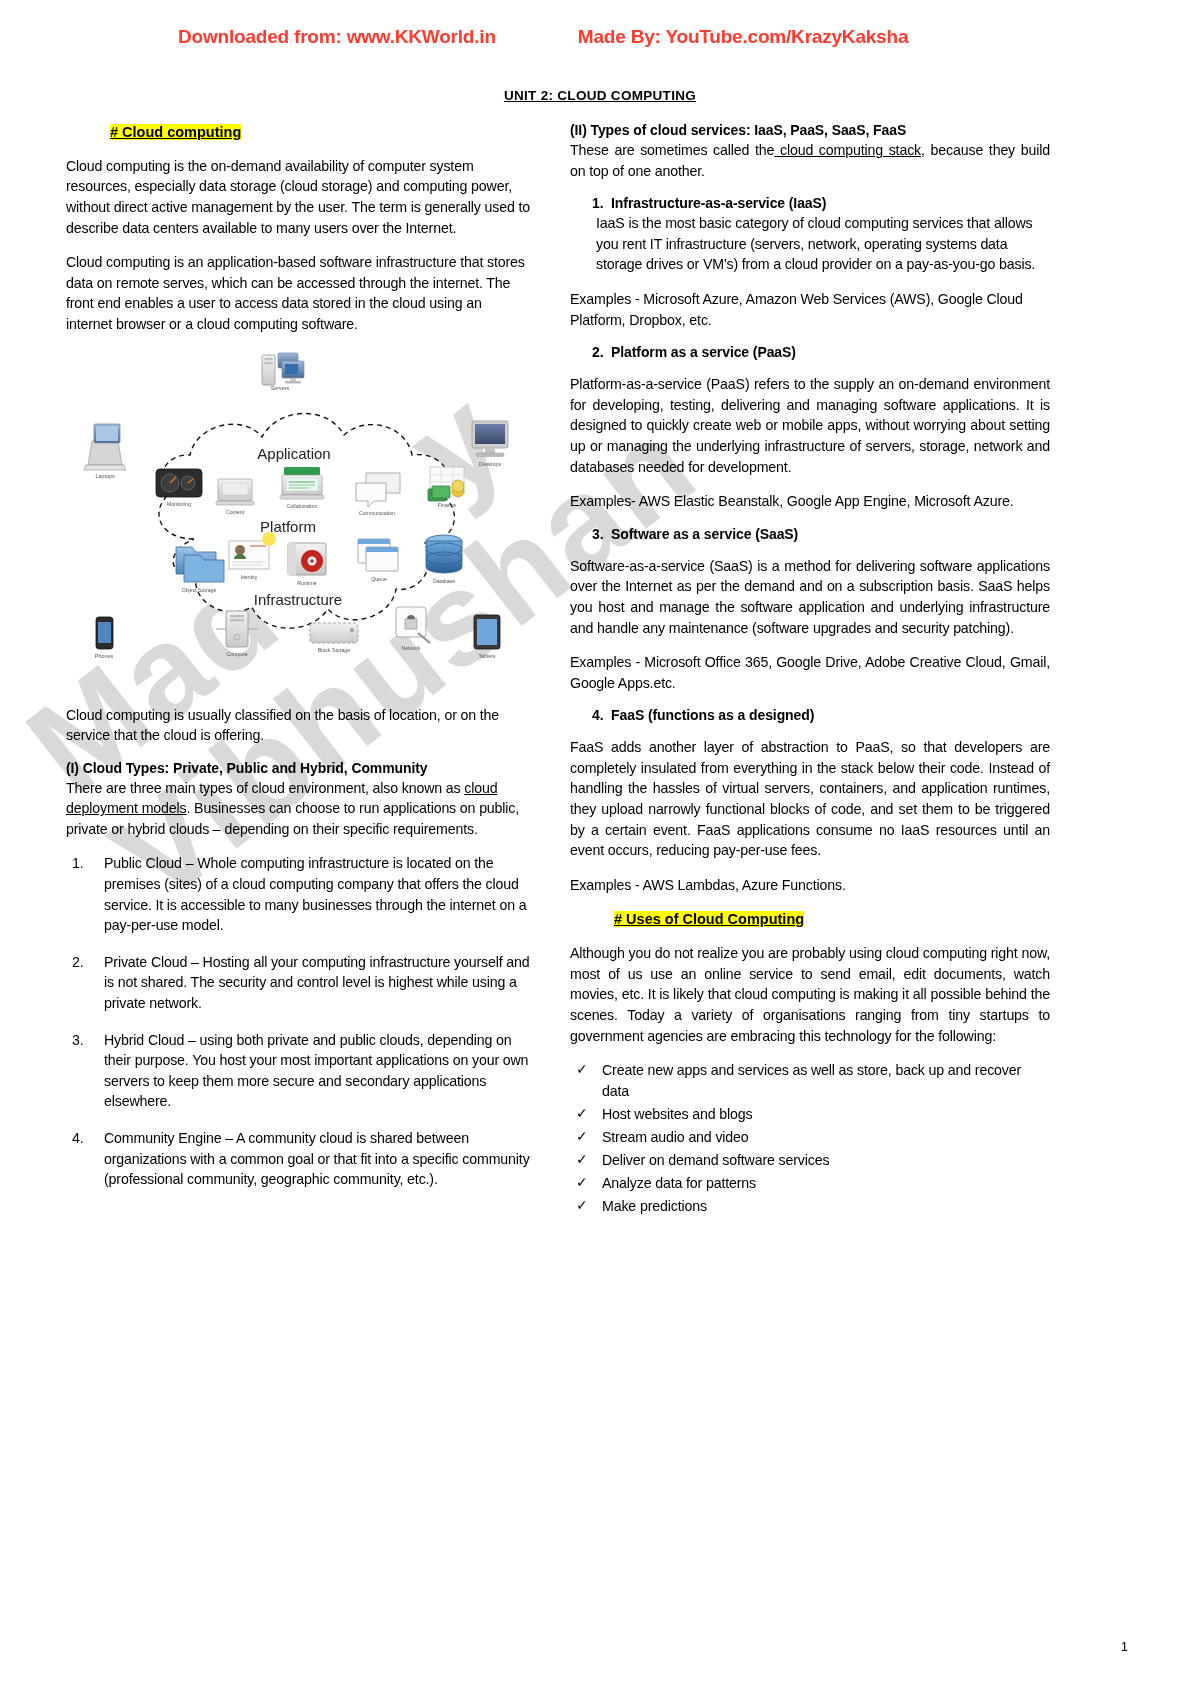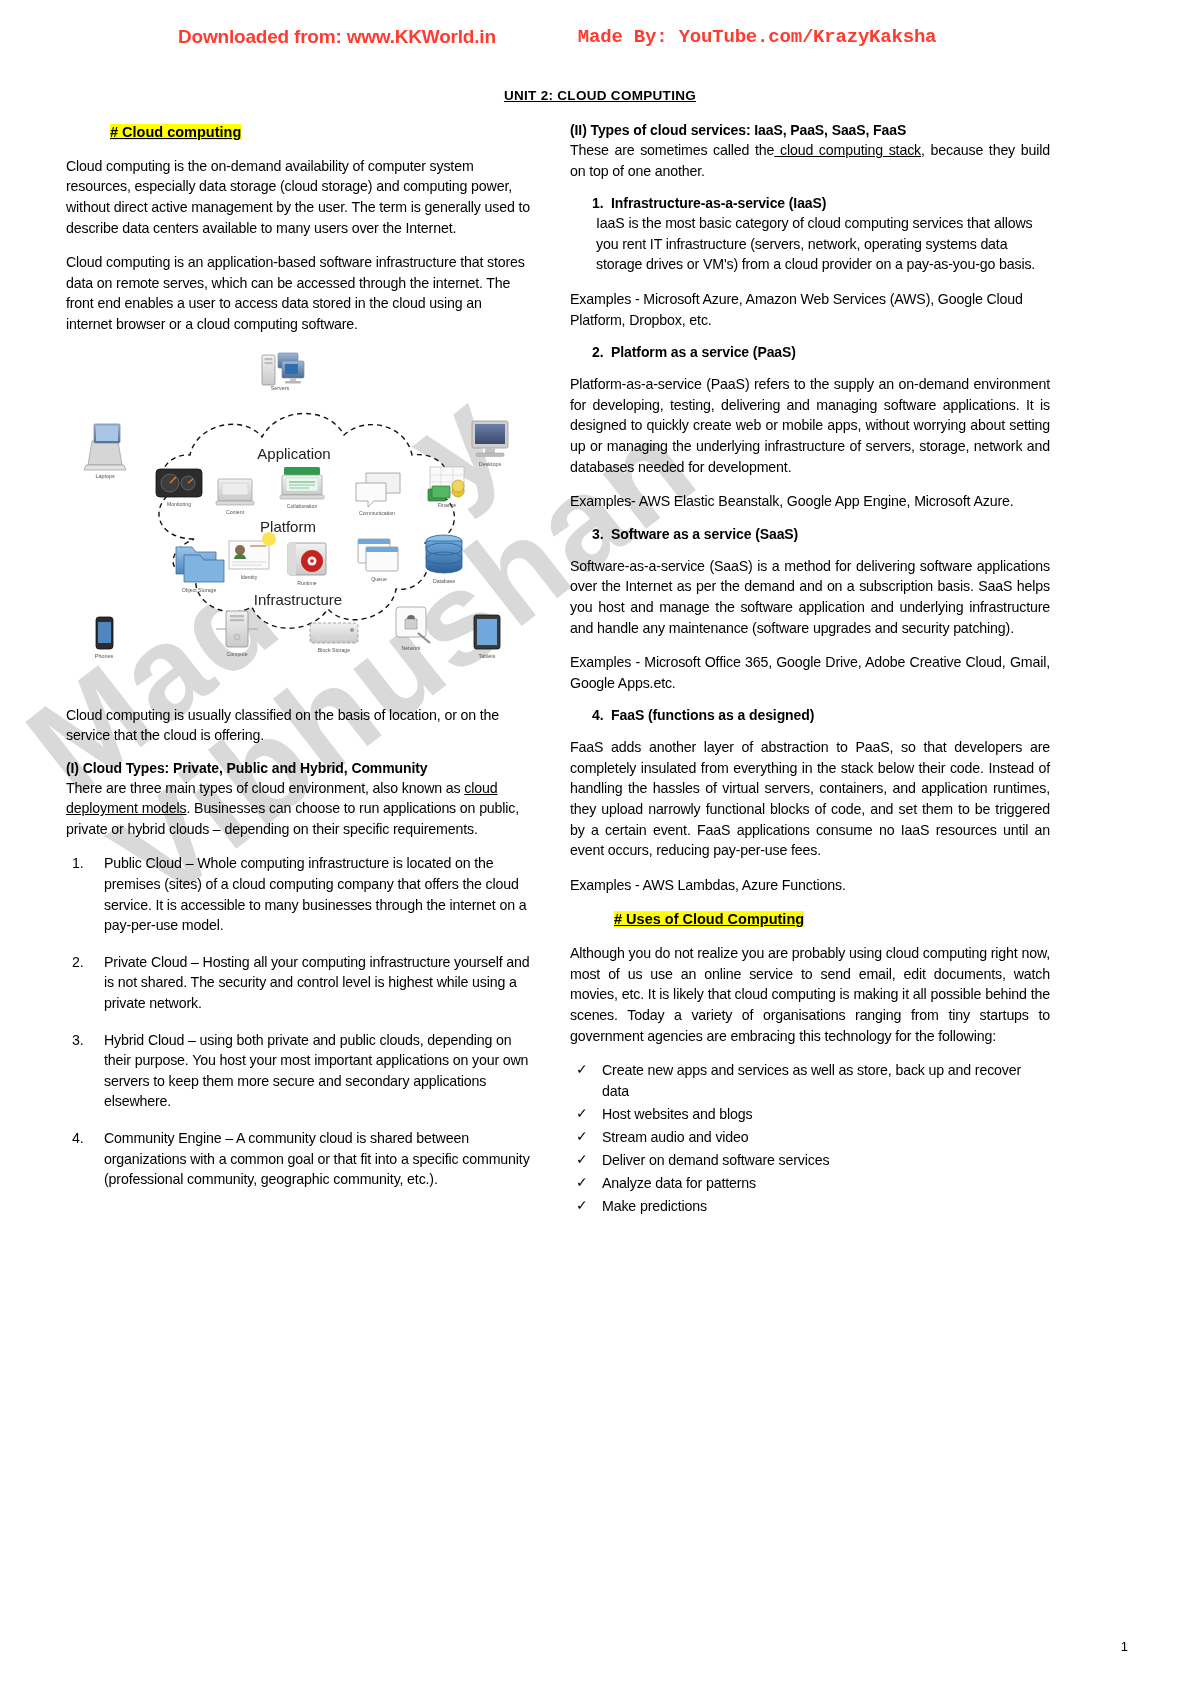--- a/index.html
+++ b/index.html
@@ -56,21 +56,21 @@
     font-weight: bold;
     margin-left: 178px;
     font-family: "Liberation Sans", sans-serif;
     letter-spacing: -0.2px;
   }
   .hdr-right {
     color: #ff3b2f;
     font-size: 19px;
     font-weight: bold;
     margin-left: 82px;
-    font-family: Liberation Mono, monospace;
+    font-family: Liberation Sans, sans-serif;
     letter-spacing: -0.2px;
   }
 
   .unit-title {
     position: absolute;
     top: 88px;
     left: 0;
     width: 1200px;
     text-align: center;
     font-size: 13.5px;

